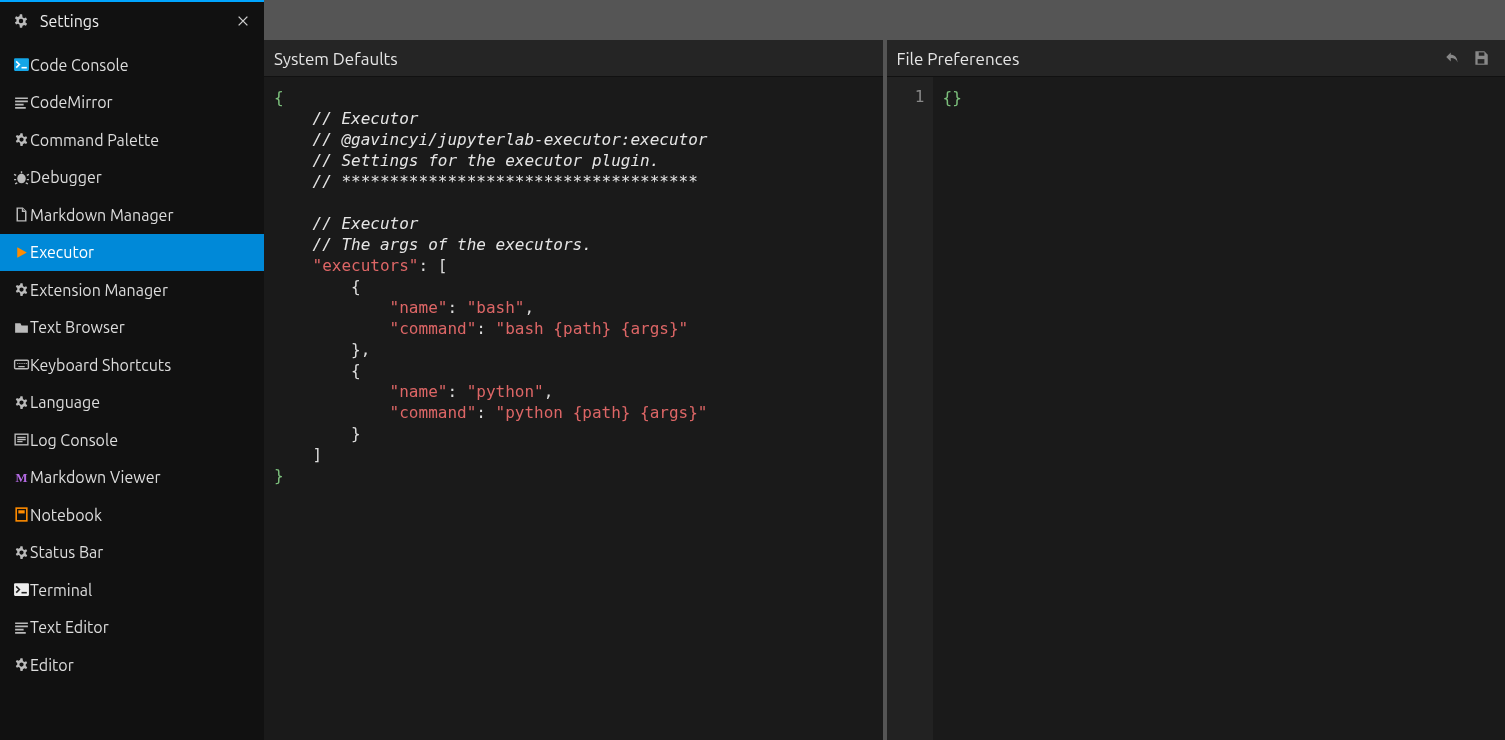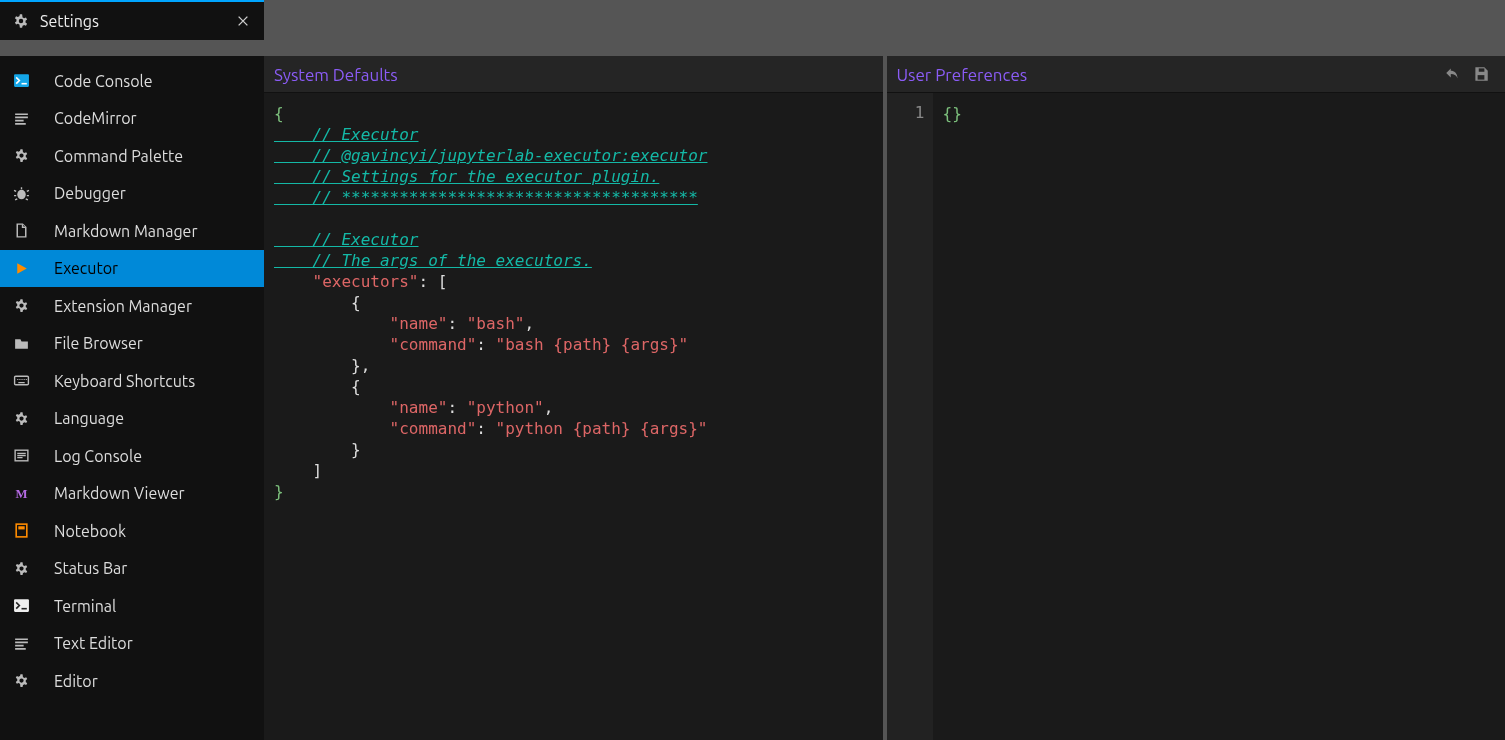--- a/index.html
+++ b/index.html
@@ -2,65 +2,65 @@
 <html><head>
 <meta charset="utf-8">
 <style>
 * { margin: 0; padding: 0; box-sizing: border-box; }
 body {
   width: 1505px; height: 740px;
   background: #111;
   font-family: Ubuntu, "Segoe UI", Arial, sans-serif;
   font-size: 15.5px; color: #ddd; overflow: hidden;
 }
-.topbar { height: 56px; background: #555; display: flex; align-items: stretch; }
+.topbar { height: 40px; background: #555; display: flex; align-items: stretch; }
 .tab {
   width: 264px; height: 40px; background: #111;
   border-top: 2px solid #00a5ff;
   display: flex; align-items: center; gap: 10px;
   padding: 0 10px 0 12px; position: relative;
 }
 .tab .gear { width: 18px; height: 18px; }
 .tab .title { flex: 1; color: #eee; font-size: 16px; }
 .tab .close { color: #ccc; font-size: 17px; padding: 0 4px; line-height: 1; }
 .topbar-rest { flex: 1; background: #555; }
 
 .main { display: flex; height: 700px; background: #111; }
 .sidebar {
   width: 264px; background: #111; padding-top: 6px;
   border-right: 0;
 }
 .sidebar-item {
-  height: 37.5px; display: flex; align-items: center; gap: 24px;
+  height: 37.5px; display: flex; align-items: center; gap: 0;
   padding: 0 12px; cursor: default;
 }
-.sidebar-item.selected { background: #0089d8; color: #000000; text-align: right; }
+.sidebar-item.selected { background: #0089d8; color: #ffffff; text-align: right; }
 .sidebar-item .icon { width: 18px; height: 18px; flex: 0 0 18px; display:flex; align-items:center; justify-content:center; }
 .sidebar-item .label { font-size: 16px; }
 
 .panel { flex: 1; display: flex; flex-direction: column; background: #1a1a1a; }
 .panel-header {
   height: 37px; background: #252525; display: flex; align-items: center;
   padding: 0 10px; border-bottom: 1px solid #111;
 }
-.panel-header .title { flex: 1; font-size: 17px; color: #8b5cf6; }
+.panel-header .title { flex: 1; font-size: 17px; color: #e5e5e5; }
 .panel-header .btn { width: 28px; height: 28px; display:flex; align-items:center; justify-content:center; color: #888; }
 .code-area {
   flex: 1; font-family: "DejaVu Sans Mono", Menlo, Consolas, monospace;
   font-size: 16px; line-height: 21px; padding: 10px 10px; color: #ddd;
   background: #1a1a1a; white-space: pre; overflow: hidden;
 }
 .panel.left  { width: 587px; border-right: 4px solid #555; }
 .panel.right { flex: 1; display: flex; }
 .gutter { width: 46px; background: #222; text-align: right; padding: 10px 8px 0 0;
   font-family: "DejaVu Sans Mono", Menlo, monospace; font-size: 16px; color: #888; }
 .right .code-area { flex: 1; }
 
 .tok-brace  { color: #7cbf7c; }
-.tok-comment{ color: #14b8a6; font-style: italic; text-decoration: underline; }
+.tok-comment{ color: #e5e5e5; font-style: italic; }
 .tok-key    { color: #d66; }
 .tok-str    { color: #d66; }
 .tok-punct  { color: #ddd; }
 
 svg { display:block; }
 </style>
 </head>
 <body>
 
 <svg width="0" height="0" style="position:absolute">
@@ -198,21 +198,21 @@
           </svg>
         </span>
     <span class="label">Extension Manager</span>
       </div>
       <div class="sidebar-item">
         <span class="icon">
       <svg width="17" height="17" viewBox="0 0 16 16">
             <use href="#i-folder"></use>
           </svg>
         </span>
-    <span class="label">File Browser</span>
+    <span class="label">Text Browser</span>
       </div>
       <div class="sidebar-item">
         <span class="icon">
       <svg width="17" height="17" viewBox="0 0 16 16">
             <use href="#i-keyboard"></use>
           </svg>
         </span>
     <span class="label">Keyboard Shortcuts</span>
       </div>
       <div class="sidebar-item">
@@ -302,21 +302,21 @@
 <span class="tok-key">            "name"</span><span class="tok-punct">: </span><span class="tok-str">"python"</span><span class="tok-punct">,</span>
 <span class="tok-key">            "command"</span><span class="tok-punct">: </span><span class="tok-str">"python {path} {args}"</span><span class="tok-punct"></span>
 <span class="tok-punct">        }</span>
 <span class="tok-punct">    ]</span>
 <span class="tok-brace">}</span>
 </div>
   </div>
 
   <div class="panel right">
     <div class="panel-header" style="width:100%">
-      <div class="title">User Preferences</div>
+      <div class="title">File Preferences</div>
       <div class="btn">
           <svg width="18" height="18" viewBox="0 0 16 16">
             <use href="#i-undo"></use>
           </svg>
         </div>
       <div class="btn">
           <svg width="18" height="18" viewBox="0 0 16 16">
             <use href="#i-save"></use>
           </svg>
         </div>

